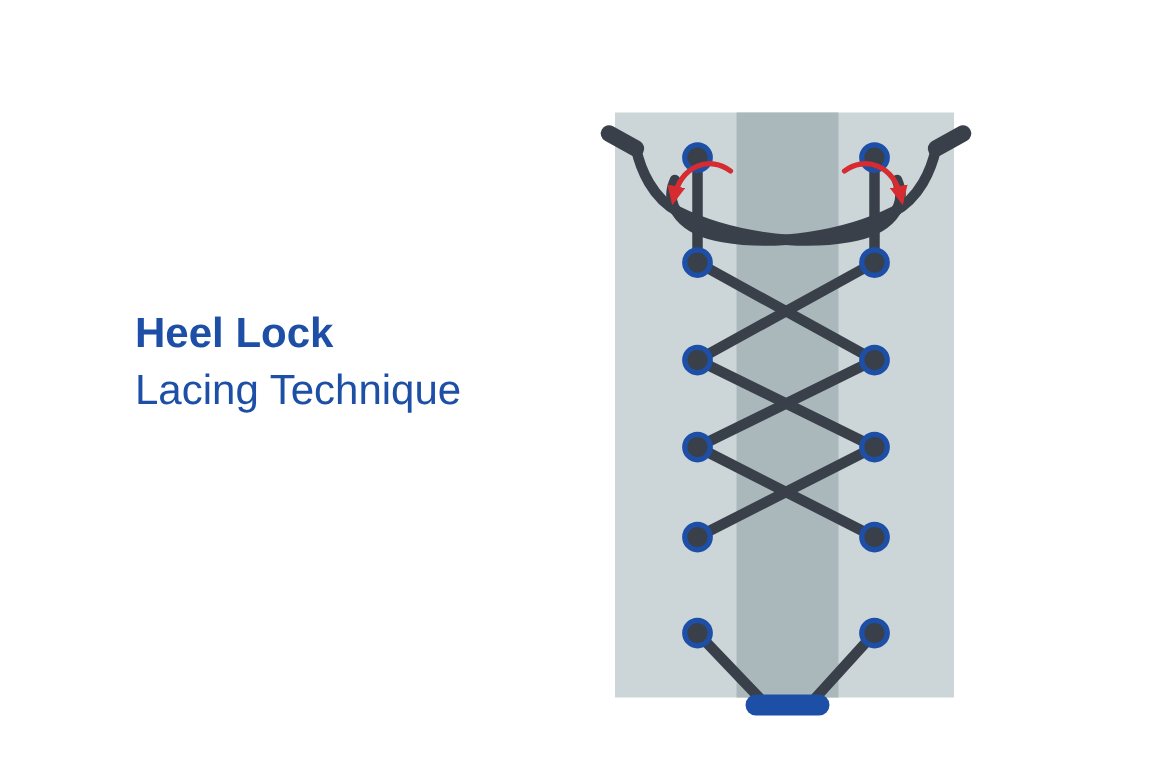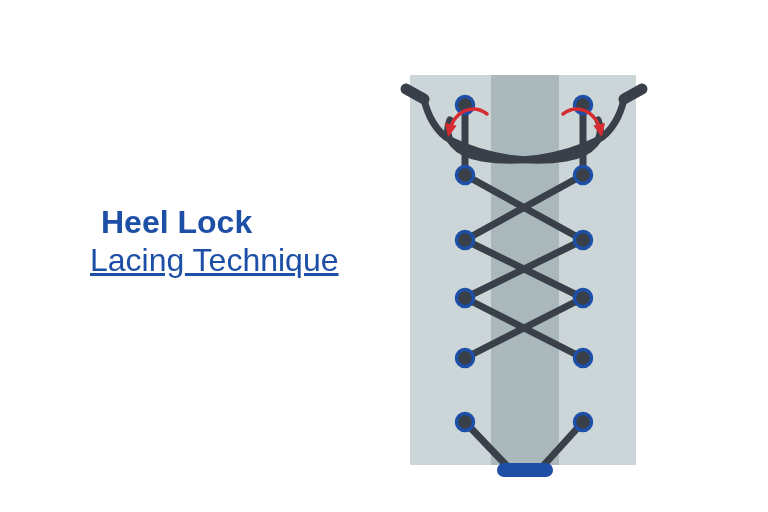--- a/index.html
+++ b/index.html
@@ -5,22 +5,22 @@
   html, body { margin: 0; padding: 0; }
   body {
     width: 768px; height: 512px;
     position: relative;
     background: var(--background, #ffffff);
     font-family: "Liberation Sans", sans-serif;
     overflow: hidden;
   }
   .stage { position: absolute; inset: 0; }
   .title-block { position: absolute; left: 90px; top: 203px; color: var(--accent-blue, #1d4fa6); }
-  .title-heading { font-size: 32px; font-weight: 700; line-height: 38px; margin-left: 11px; }
-  .title-subheading { font-size: 32px; font-weight: 400; line-height: 38px; text-decoration: underline; }
+  .title-heading { font-size: 28px; font-weight: 700; line-height: 38px; }
+  .title-subheading { font-size: 28px; font-weight: 400; line-height: 38px; }
   svg.diagram { position: absolute; left: 0; top: 0; }
   .shoe-panel { fill: var(--panel-light, #ccd6d8); }
   .shoe-tongue { fill: var(--panel-dark, #aab8bb); }
   .lace { stroke: var(--lace-dark, #39404a); stroke-width: 7; stroke-linecap: round; fill: none; }
   .loop-curve { stroke: var(--lace-dark, #39404a); stroke-width: 7; stroke-linecap: round; fill: none; }
   .aglet { stroke: var(--lace-dark, #39404a); stroke-width: 11; stroke-linecap: round; }
   .eyelet { fill: var(--lace-dark, #39404a); stroke: var(--accent-blue, #1d4fa6); stroke-width: 3.5; }
   .thread-arrow { stroke: var(--arrow-red, #d62b30); stroke-width: 3.5; stroke-linecap: round; fill: none; }
   .arrowhead { fill: var(--arrow-red, #d62b30); }
   .toe-bar { fill: var(--accent-blue, #1d4fa6); }

